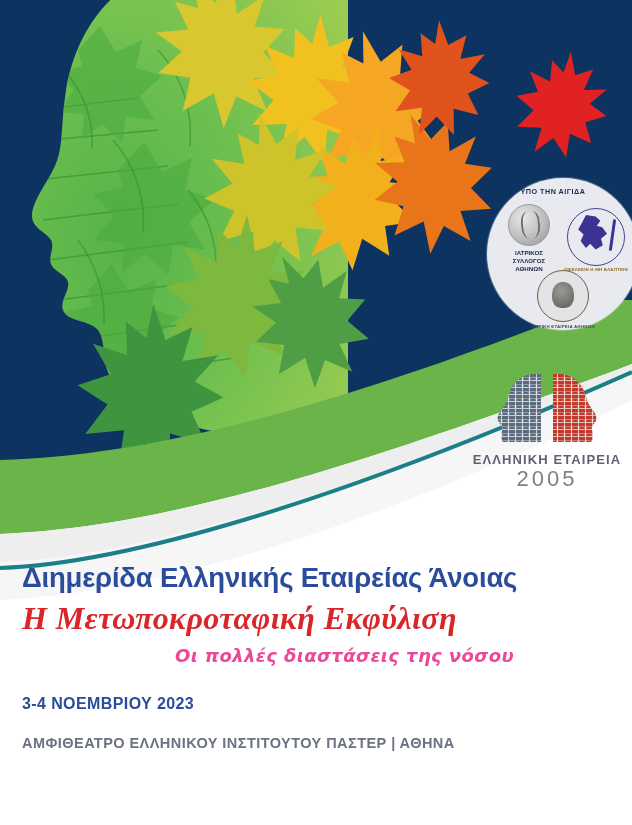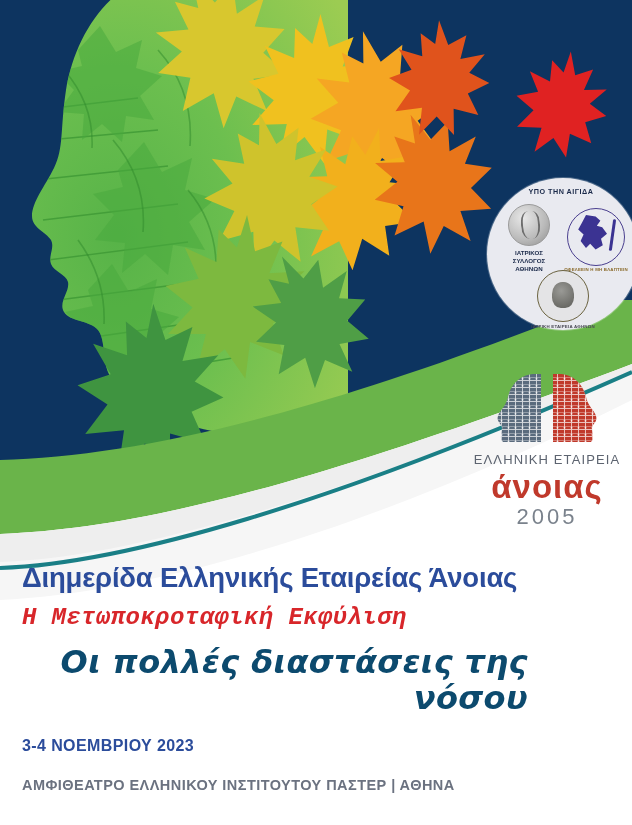--- a/index.html
+++ b/index.html
@@ -36,21 +36,21 @@
   .swoosh{position:absolute;left:0;top:300px;width:632px;height:300px;}
 
   
   .badge{
     position:absolute;left:487px;top:178px;
     width:152px;height:152px;border-radius:50%;
     background:#e9eaf0;
     box-shadow:0 0 0 1px rgba(255,255,255,.25);
   }
   .badge-title{
-    position:absolute;left:15px;top:9px;width:118px;
+    position:absolute;left:7px;top:9px;width:118px;
     text-align:center;font-size:7.2px;font-weight:bold;
     letter-spacing:.5px;color:#1b2a4a;
   }
   .org-a{position:absolute;left:6px;top:26px;width:72px;text-align:center;}
   .org-a .seal{
     width:40px;height:40px;border-radius:50%;margin:0 auto;
     background:radial-gradient(circle at 36% 32%,#e8e8e8,#b9b9b9 60%,#8d8d8d 100%);
     border:1px solid #9a9a9a;position:relative;overflow:hidden;
   }
   .org-a .seal:after{
@@ -89,45 +89,45 @@
   }
   .org-c .cap2{
     margin-top:2px;font-size:4.4px;letter-spacing:.2px;color:#4a4a55;font-weight:bold;
   }
 
   
   .society-logo{position:absolute;left:462px;top:370px;width:170px;}
   .heads{position:relative;width:112px;height:76px;margin:0 auto;}
   .heads svg{display:block;}
   .logo-line1{
-    text-align:center;font-size:13px;font-weight:normal;letter-spacing:1.1px;
+    text-align:center;font-size:13px;font-weight:bold;letter-spacing:1.1px;
     color:#5d6470;margin-top:6px;
   }
   .logo-line2{
     text-align:center;font-size:33px;font-weight:bold;letter-spacing:1px;
     color:#c0392b;line-height:36px;margin-top:2px;
   }
   .logo-line3{
     text-align:center;font-size:22px;letter-spacing:3px;
     color:#7a828c;line-height:24px;
   }
 
   
   .textblock{position:absolute;left:0;top:560px;width:548px;}
   .t-line1{
     margin:0 0 0 22px;font-size:27.5px;font-weight:bold;color:#2b4c9b;
     letter-spacing:-.2px;line-height:36px;
   }
   .t-line2{
-    margin:2px 0 6px 22px;font-size:24px;color:#d8262a;line-height:40px;
-    font-family:Liberation Mono, monospace;font-weight:bold;font-style:italic;
+    margin:2px 0 0 22px;font-size:32px;color:#d8262a;line-height:40px;
+    font-family:Liberation Serif, serif;font-weight:bold;font-style:italic;
     letter-spacing:.4px;
   }
   .t-line3{
-    margin:0 20px 0 0;text-align:right;font-size:32px;color:#0c4a6e;line-height:36px;
+    margin:0 34px 0 0;text-align:right;font-size:18px;color:#ec4899;line-height:36px;
     font-family:"DejaVu Sans",sans-serif;font-weight:bold;font-style:italic;
     letter-spacing:.4px;
   }
   .t-date{
     margin:16px 0 0 22px;font-size:16px;font-weight:bold;color:#2b4c9b;
     letter-spacing:.4px;line-height:28px;
   }
   .t-venue{
     margin:15px 0 0 22px;font-size:14.5px;font-weight:bold;color:#6b7280;
     letter-spacing:.45px;line-height:20px;
@@ -295,21 +295,20 @@
 
         <g>
           <path d="M68,4 C82,4 92,14 95,27 C97,36 103,40 105,46 C107,52 101,54 101,58
                    C101,64 104,68 100,72 L62,72 L62,4 Z" fill="#c0392b"></path>
           <path d="M68,4 C82,4 92,14 95,27 C97,36 103,40 105,46 C107,52 101,54 101,58
                    C101,64 104,68 100,72 L62,72 L62,4 Z" fill="url(#puz)"></path>
         </g>
       </svg>
     </div>
     <div class="logo-line1">ΕΛΛΗΝΙΚΗ ΕΤΑΙΡΕΙΑ</div>
-    <div class="logo-line2">άνοιας</div>
     <div class="logo-line3">2005</div>
   </div>
 
   <div class="textblock">
     <div class="t-line1">Διημερίδα Ελληνικής Εταιρείας Άνοιας</div>
     <div class="t-line2">Η Μετωποκροταφική Εκφύλιση</div>
     <div class="t-line3">Οι πολλές διαστάσεις της νόσου</div>
     <div class="t-date">3-4 ΝΟΕΜΒΡΙΟΥ 2023</div>
     <div class="t-venue">ΑΜΦΙΘΕΑΤΡΟ ΕΛΛΗΝΙΚΟΥ ΙΝΣΤΙΤΟΥΤΟΥ ΠΑΣΤΕΡ | ΑΘΗΝΑ</div>
   </div>

